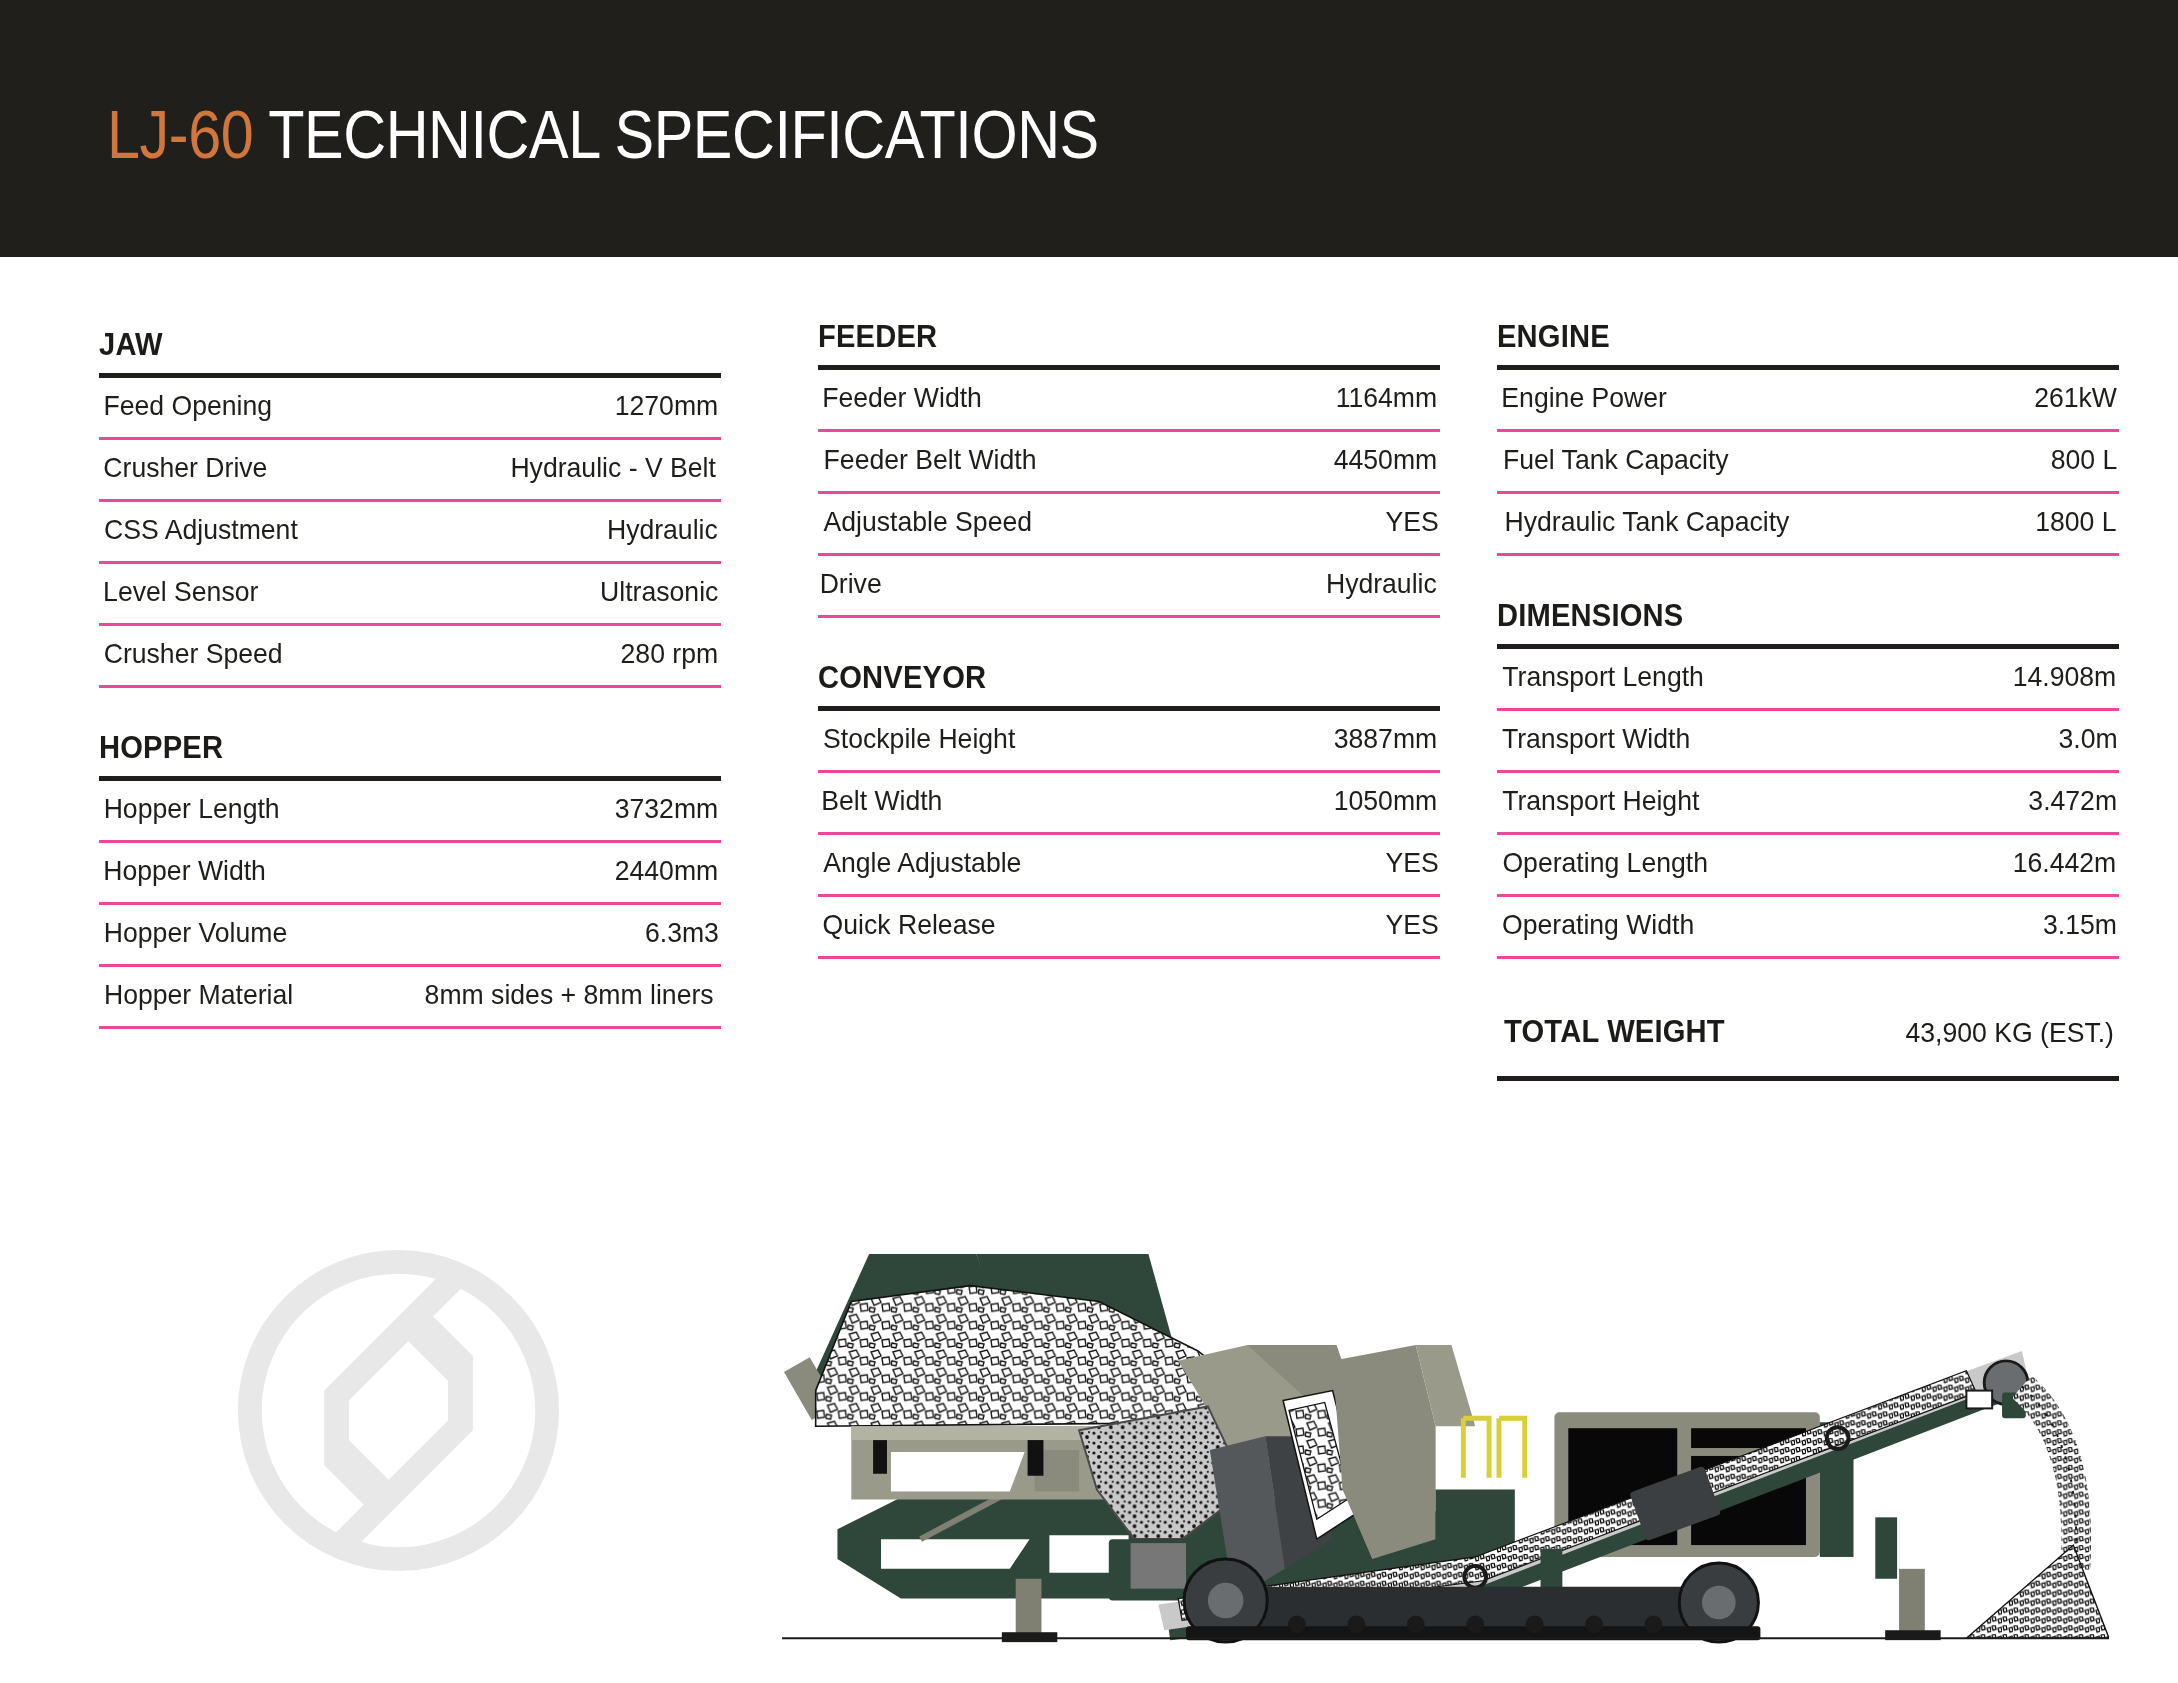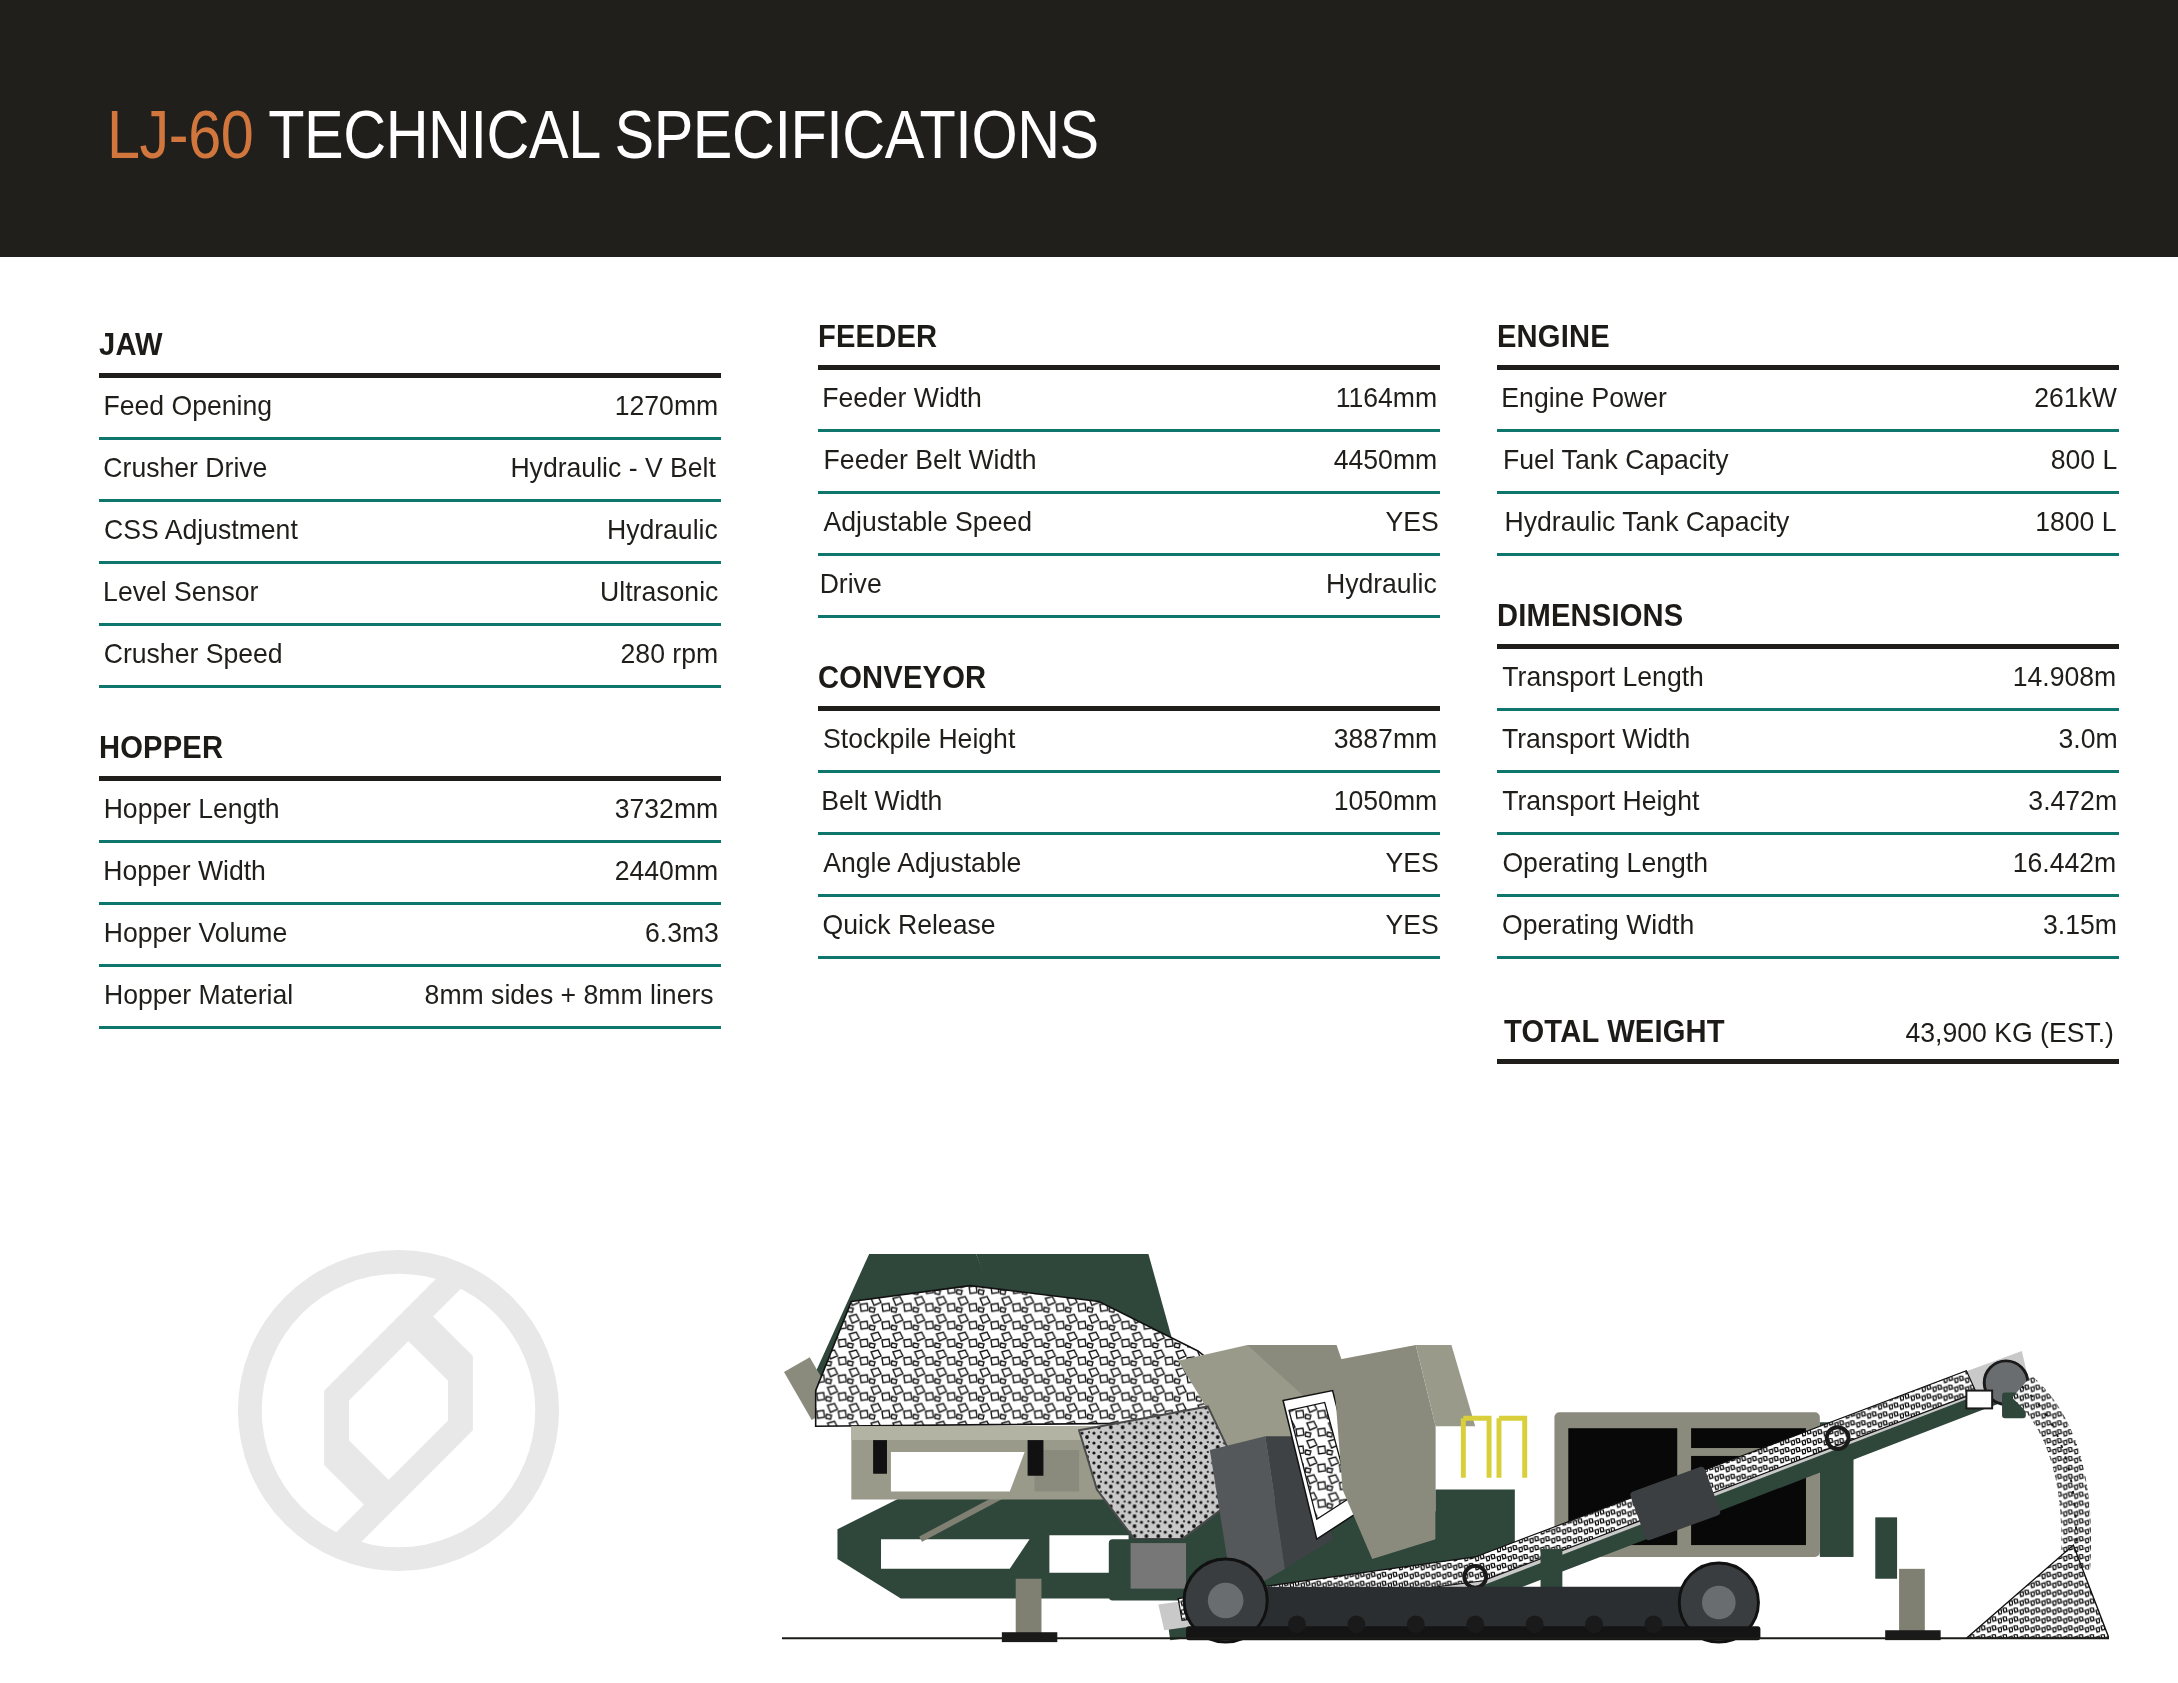--- a/index.html
+++ b/index.html
@@ -38,35 +38,35 @@
   .section-title {
     font-size:31px; font-weight:700; letter-spacing:0.2px;
     padding-bottom:10px;
     transform:scaleX(0.94); transform-origin:left bottom;
   }
   .section-rule-top { height:5px; background:#201e1b; }
 
   .spec-row {
     display:flex; align-items:baseline; justify-content:space-between;
     height:62px; padding-top:12px;
-    border-bottom:3px solid #0f766e;
+    border-bottom:3px solid #ec4899;
   }
   .spec-label, .spec-value {
     font-size:28px; font-weight:400; color:#201e1b;
     white-space:nowrap;
     transform:scaleX(0.95);
   }
   .spec-label { transform-origin:left baseline; }
   .spec-value { transform-origin:right baseline; text-align:right; }
 
   
   #total-weight-block { margin-top:55px; }
   #total-weight-row {
     display:flex; align-items:baseline; justify-content:space-between;
-    padding-bottom:9px;
+    padding-bottom:26px;
   }
   #total-weight-label {
     font-size:31px; font-weight:700; letter-spacing:0.2px;
     transform:scaleX(0.94); transform-origin:left baseline;
   }
   #total-weight-value {
     font-size:28px; font-weight:400;
     transform:scaleX(0.95); transform-origin:right baseline;
   }
   #total-weight-rule { height:5px; background:#201e1b; }

